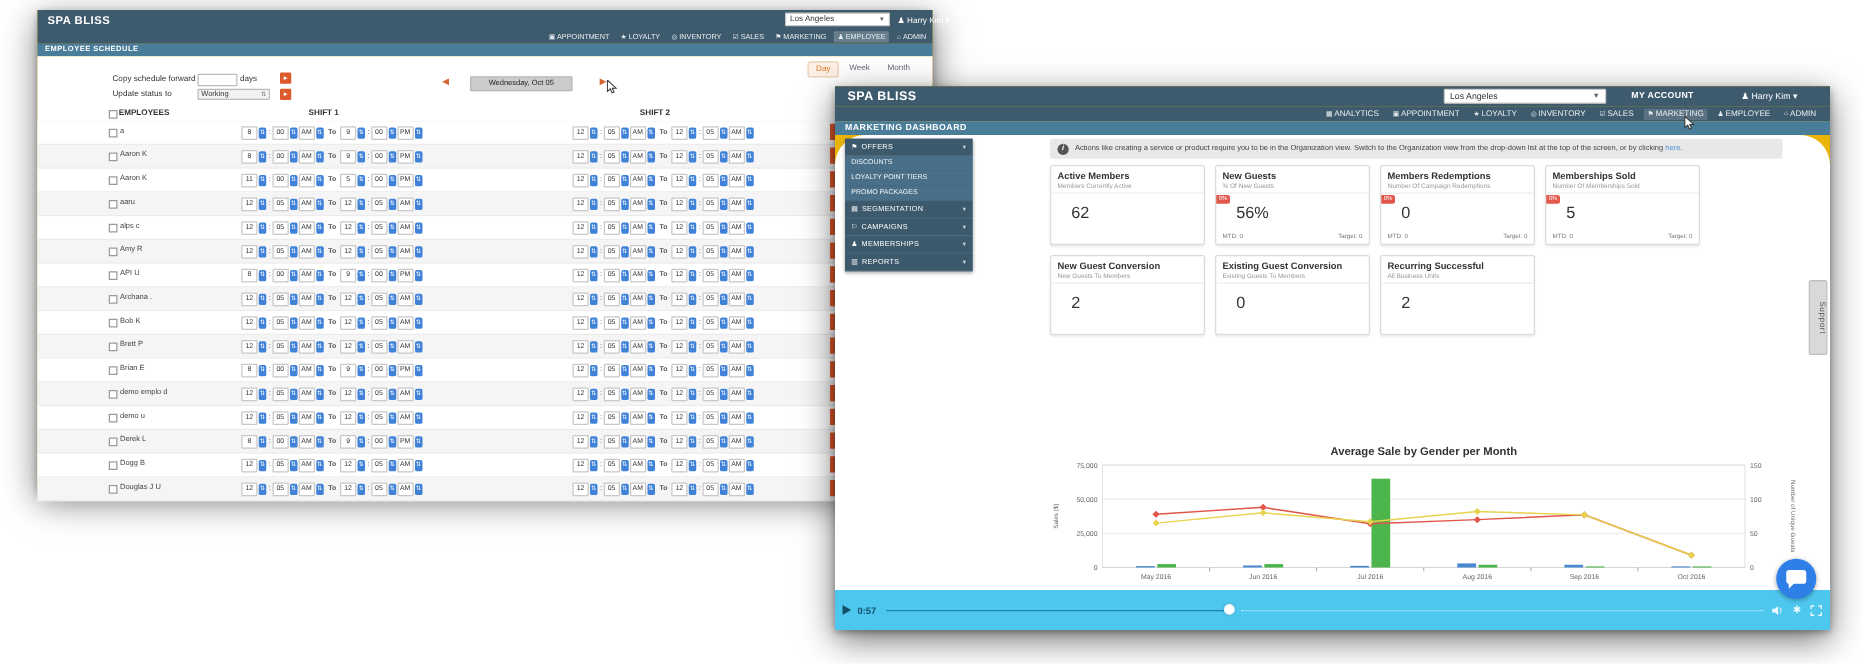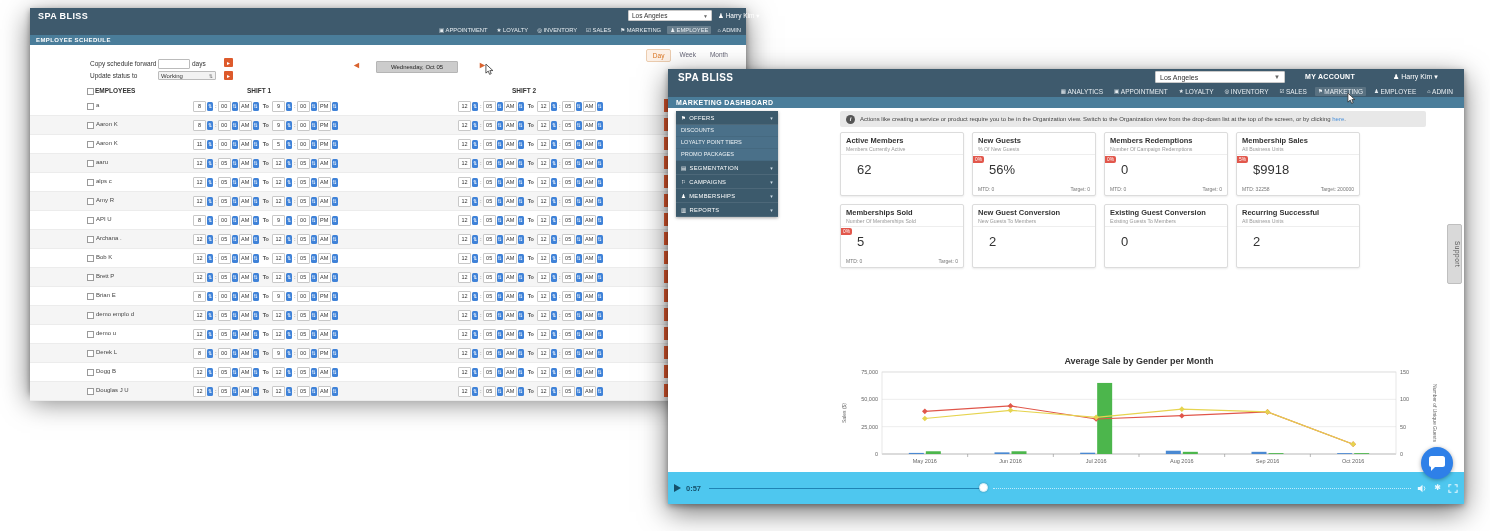--- a/index.html
+++ b/index.html
@@ -58,21 +58,21 @@
   .fw .brand{position:absolute;left:10px;top:3px;color:#fff;font-size:10px;font-weight:bold;letter-spacing:.4px;}
   .fw .locsel{position:absolute;left:487px;top:2px;width:130px;height:12px;background:#fff;border:1px solid #c9c9c9;border-radius:1px;
       font-size:7px;color:#333;display:flex;align-items:center;justify-content:space-between;padding:0 4px;box-sizing:border-box;}
   .fw .myacct{position:absolute;left:637px;top:4px;color:#fff;font-size:7px;font-weight:bold;letter-spacing:.3px;}
   .fw .userblk{position:absolute;left:725px;top:4px;color:#fff;font-size:7px;white-space:nowrap;}
   .fw .hdr2{position:absolute;left:0;top:16px;right:0;height:12px;background:#3e5a6d;display:flex;justify-content:flex-end;align-items:center;padding-right:8px;}
   .fw .navitem{display:flex;align-items:center;color:#e8eef2;font-size:6.5px;padding:1px 3px;margin-left:5px;white-space:nowrap;cursor:default;}
   .fw .navitem.active{background:rgba(255,255,255,.14);border-radius:1px;}
   .fw .subhdr{position:absolute;left:0;top:28px;right:0;height:11px;background:#4a7d9a;color:#fff;font-size:7px;font-weight:bold;
       letter-spacing:.4px;display:flex;align-items:center;padding-left:8px;}
-  .fw .body{position:absolute;left:0;top:39px;right:0;bottom:0;background:#fff;}
+  .fw .body{position:absolute;left:0;top:39px;right:0;bottom:0;background:#fff;border-radius:24px;}
   .sidebar{position:absolute;left:8px;top:3px;width:102px;background:#44657a;box-shadow:0 1px 3px rgba(0,0,0,.35);}
   .side-sec{display:flex;align-items:center;height:13px;padding:0 5px;color:#fff;font-size:5.8px;letter-spacing:.3px;
       background:#3c5a6c;border-bottom:1px solid rgba(255,255,255,.09);}
   .side-sec .sico{font-size:5.5px;margin-right:3px;}
   .side-sec .chev{margin-left:auto;font-size:5px;color:#cfdde6;}
   .side-sub{height:11px;line-height:11px;padding:0 5px;color:#eef3f6;font-size:5.6px;background:#4a7089;border-bottom:1px solid rgba(0,0,0,.06);}
   .banner{position:absolute;left:172px;top:3px;width:586px;height:16px;background:#e8e8e8;border-radius:2px;display:flex;
       align-items:center;gap:5px;padding:0 6px;box-sizing:border-box;}
   .info-ico{width:9px;height:9px;border-radius:50%;background:#555;color:#fff;font-size:6px;font-style:italic;font-weight:bold;
       display:flex;align-items:center;justify-content:center;flex:0 0 auto;}
@@ -859,32 +859,20 @@
           <div class="card">
             <div class="card-head">
               <div class="card-title">Members Redemptions</div>
               <div class="card-sub">Number Of Campaign Redemptions</div>
             </div>
             <span class="badge">0%</span>
             <div class="card-value">0</div>
             <div class="card-foot">
               <span>MTD: 0</span>
               <span>Target: 0</span>
-            </div>
-          </div>
-          <div class="card">
-            <div class="card-head">
-              <div class="card-title">Membership Sales</div>
-              <div class="card-sub">All Business Units</div>
-            </div>
-            <span class="badge">5%</span>
-            <div class="card-value">$9918</div>
-            <div class="card-foot">
-              <span>MTD: 32258</span>
-              <span>Target: 200000</span>
             </div>
           </div>
           <div class="card">
             <div class="card-head">
               <div class="card-title">Memberships Sold</div>
               <div class="card-sub">Number Of Memberships Sold</div>
             </div>
             <span class="badge">0%</span>
             <div class="card-value">5</div>
             <div class="card-foot">

